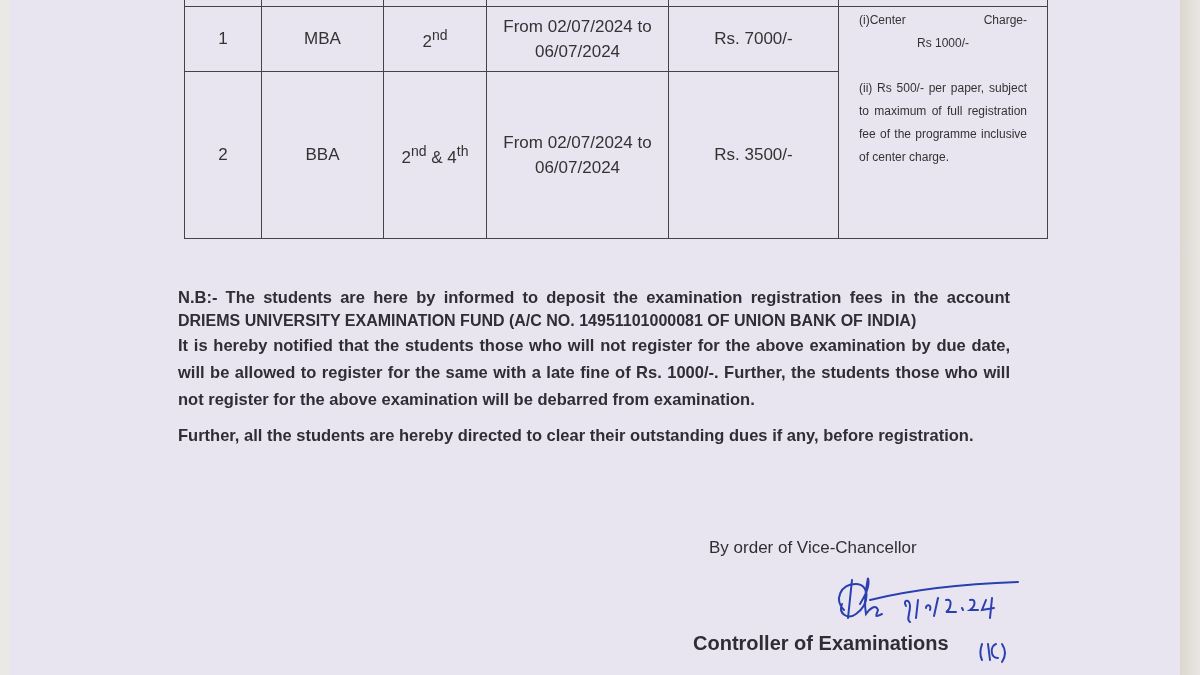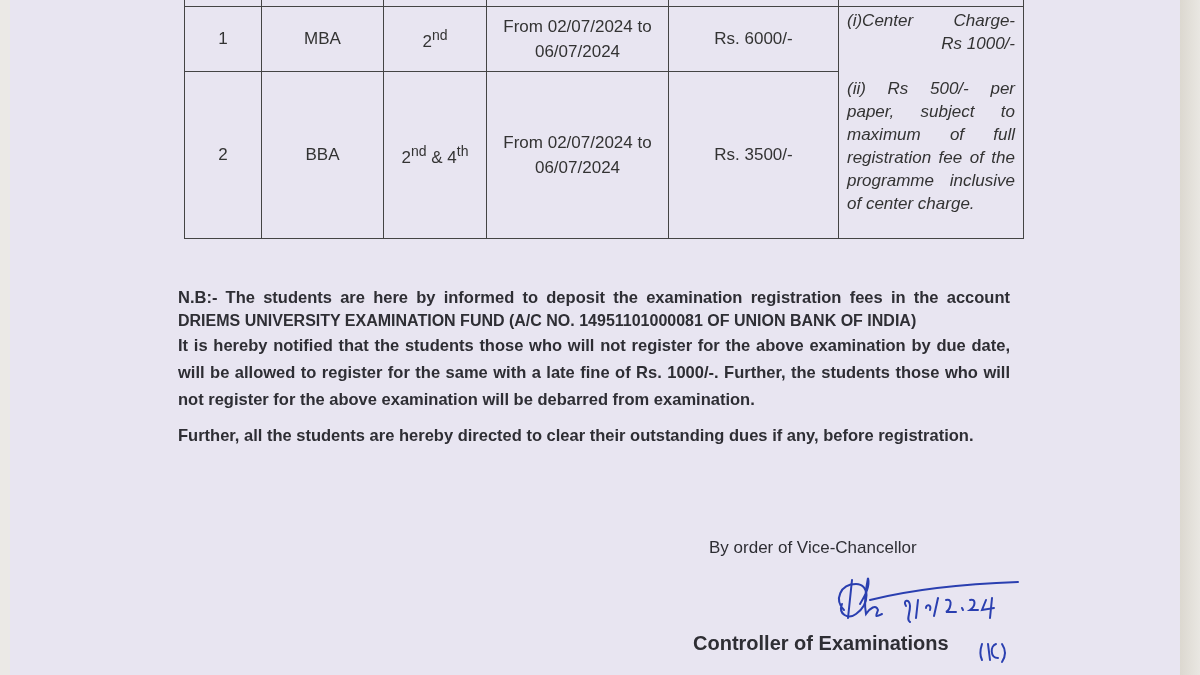--- a/index.html
+++ b/index.html
@@ -23,27 +23,27 @@
   }
   table.fees {
     position:absolute; left:184px; top:-12px;
     border-collapse:collapse; font-size:17px; color:#333;
   }
   table.fees td {
     border:1.5px solid #444; text-align:center; vertical-align:middle; padding:0;
   }
   .c1 { width:76px; } .c2 { width:121px; } .c3 { width:102px; }
   .c4 { width:181px; line-height:25px; } .c5 { width:169px; }
-  .c6 { width:168px; text-align:justify !important; vertical-align:top !important; font-size:17px; line-height:23px; padding:0 8px !important;font-style:italic; }
+  .c6 { width:168px; text-align:justify !important; vertical-align:top !important; font-size:12px; line-height:23px; padding:0 20px !important; }
   .hdr td { height:17px; }
   .r1 td { height:64px; }
   .r2 td { height:166px; }
   sup { font-size:14px; }
   .remark-a { display:block; text-align-last:justify; margin-top:2px; }
-  .remark-a2 { display:block; text-align:right; }
+  .remark-a2 { display:block; text-align:center; }
   .remark-b { display:block; margin-top:22px; text-align:justify; }
   .notes {
     position:absolute; left:178px; top:286px; width:832px;
     font-weight:bold; font-size:16.5px; line-height:27px; color:#2e2e34;
   }
   .notes p { margin:0; text-align:justify; }
   .nb { line-height:23px; text-align-last:justify; }
   .acc { line-height:23px; font-size:16px; }
   .further { margin-top:10px !important; line-height:24px !important; }
   .sign-order { position:absolute; left:709px; top:538px; font-size:17px; color:#2e2e34; }
@@ -68,21 +68,21 @@
         <td class="c6"></td>
   </tr>
   <tr class="r1">
     <td class="c1">1</td>
     <td class="c2">MBA</td>
     <td class="c3"><span>2</span><sup>nd</sup></td>
     <td class="c4">
           <div>From 02/07/2024 to</div>
           <div>06/07/2024</div>
         </td>
-    <td class="c5">Rs. 6000/-</td>
+    <td class="c5">Rs. 7000/-</td>
     <td class="c6" rowspan="2">
       <span class="remark-a">(i)Center Charge-</span>
       <span class="remark-a2">Rs 1000/-</span>
       <span class="remark-b">(ii) Rs 500/- per paper, subject to maximum of full registration fee of the programme inclusive of center charge.</span>
     </td>
   </tr>
   <tr class="r2">
     <td class="c1">2</td>
     <td class="c2">BBA</td>
     <td class="c3"><span>2</span><sup>nd</sup><span> &amp; 4</span><sup>th</sup></td>

